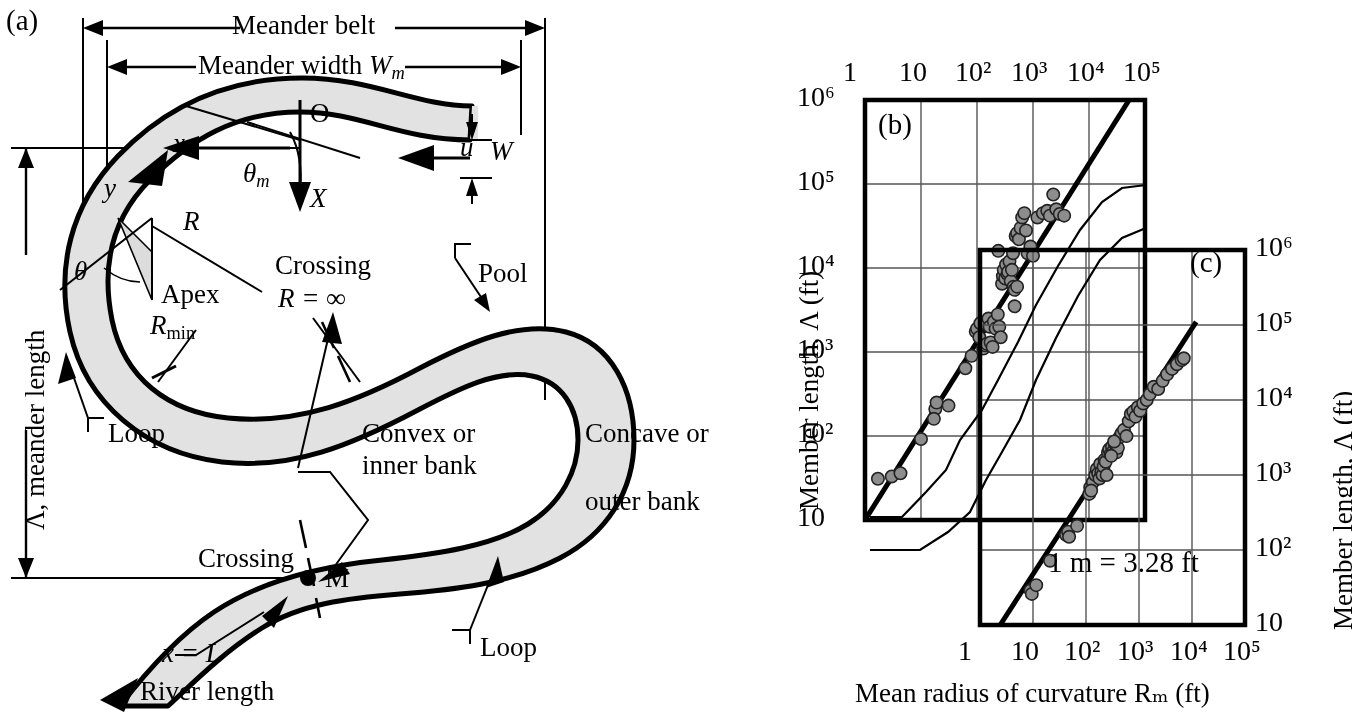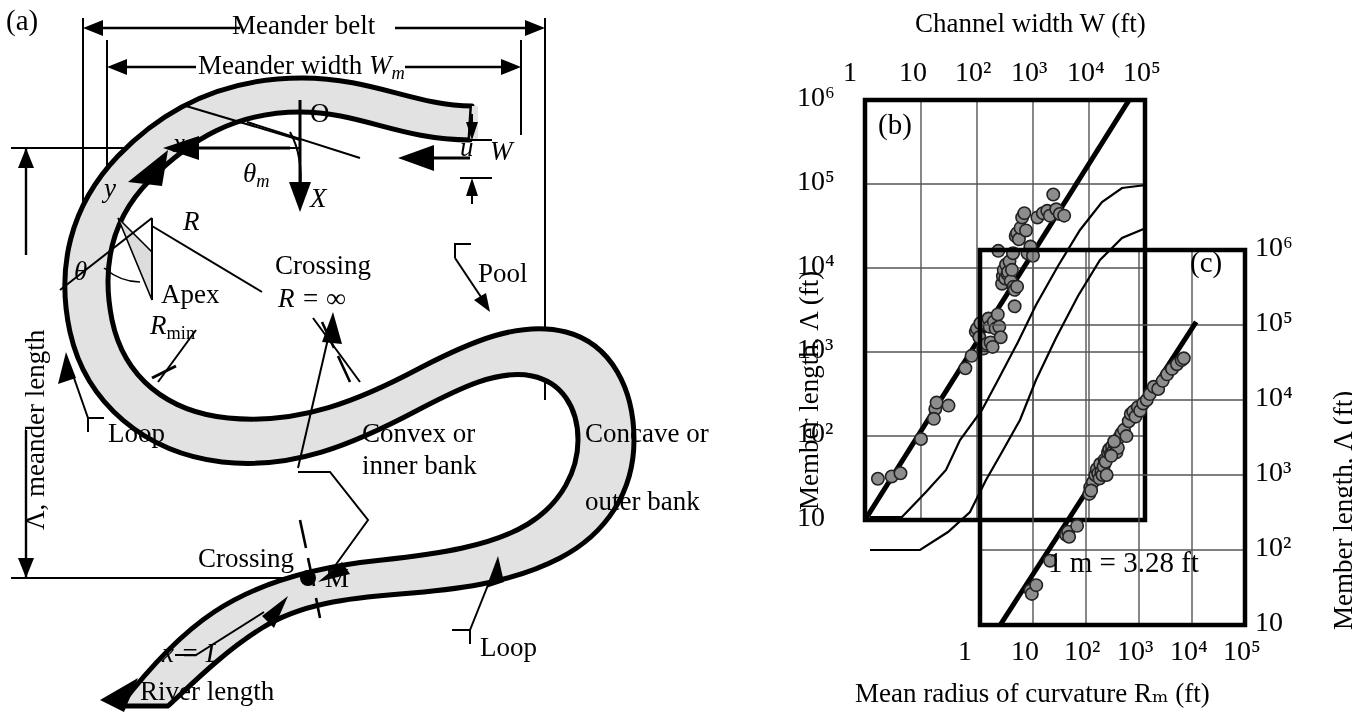--- a/index.html
+++ b/index.html
@@ -399,23 +399,20 @@
     <rect x="150" y="170" width="265" height="375" fill="none" stroke="#000" stroke-width="4.5"></rect>
 
     <g fill="none" stroke="#000" stroke-width="2.2">
       <path d="M 40,437 L 72,437 L 96,412 L 116,390 L 130,360 L 152,330 L 168,300
                L 188,262 L 206,225 L 228,186 L 250,150 L 272,122 L 292,108 L 316,105"></path>
       <path d="M 40,470 L 90,470 L 118,452 L 140,432 L 156,400 L 172,372 L 190,340
                L 206,300 L 226,258 L 248,216 L 270,180 L 292,158 L 316,148"></path>
     </g>
   </svg>
 
-  <div class="lbl" style="left:915px; top:10px; font-size:27px;">
-    <span>Channel width W (ft)</span>
-  </div>
 
   <div id="b-xticks">
       <div class="lbl" style="font-size: 28px; left: 843px; top: 58px;">1</div>
       <div class="lbl" style="font-size: 28px; left: 899px; top: 58px;">10</div>
       <div class="lbl" style="font-size: 28px; left: 955px; top: 58px;">10²</div>
       <div class="lbl" style="font-size: 28px; left: 1011px; top: 58px;">10³</div>
       <div class="lbl" style="font-size: 28px; left: 1067px; top: 58px;">10⁴</div>
       <div class="lbl" style="font-size: 28px; left: 1123px; top: 58px;">10⁵</div>
     </div>
 

